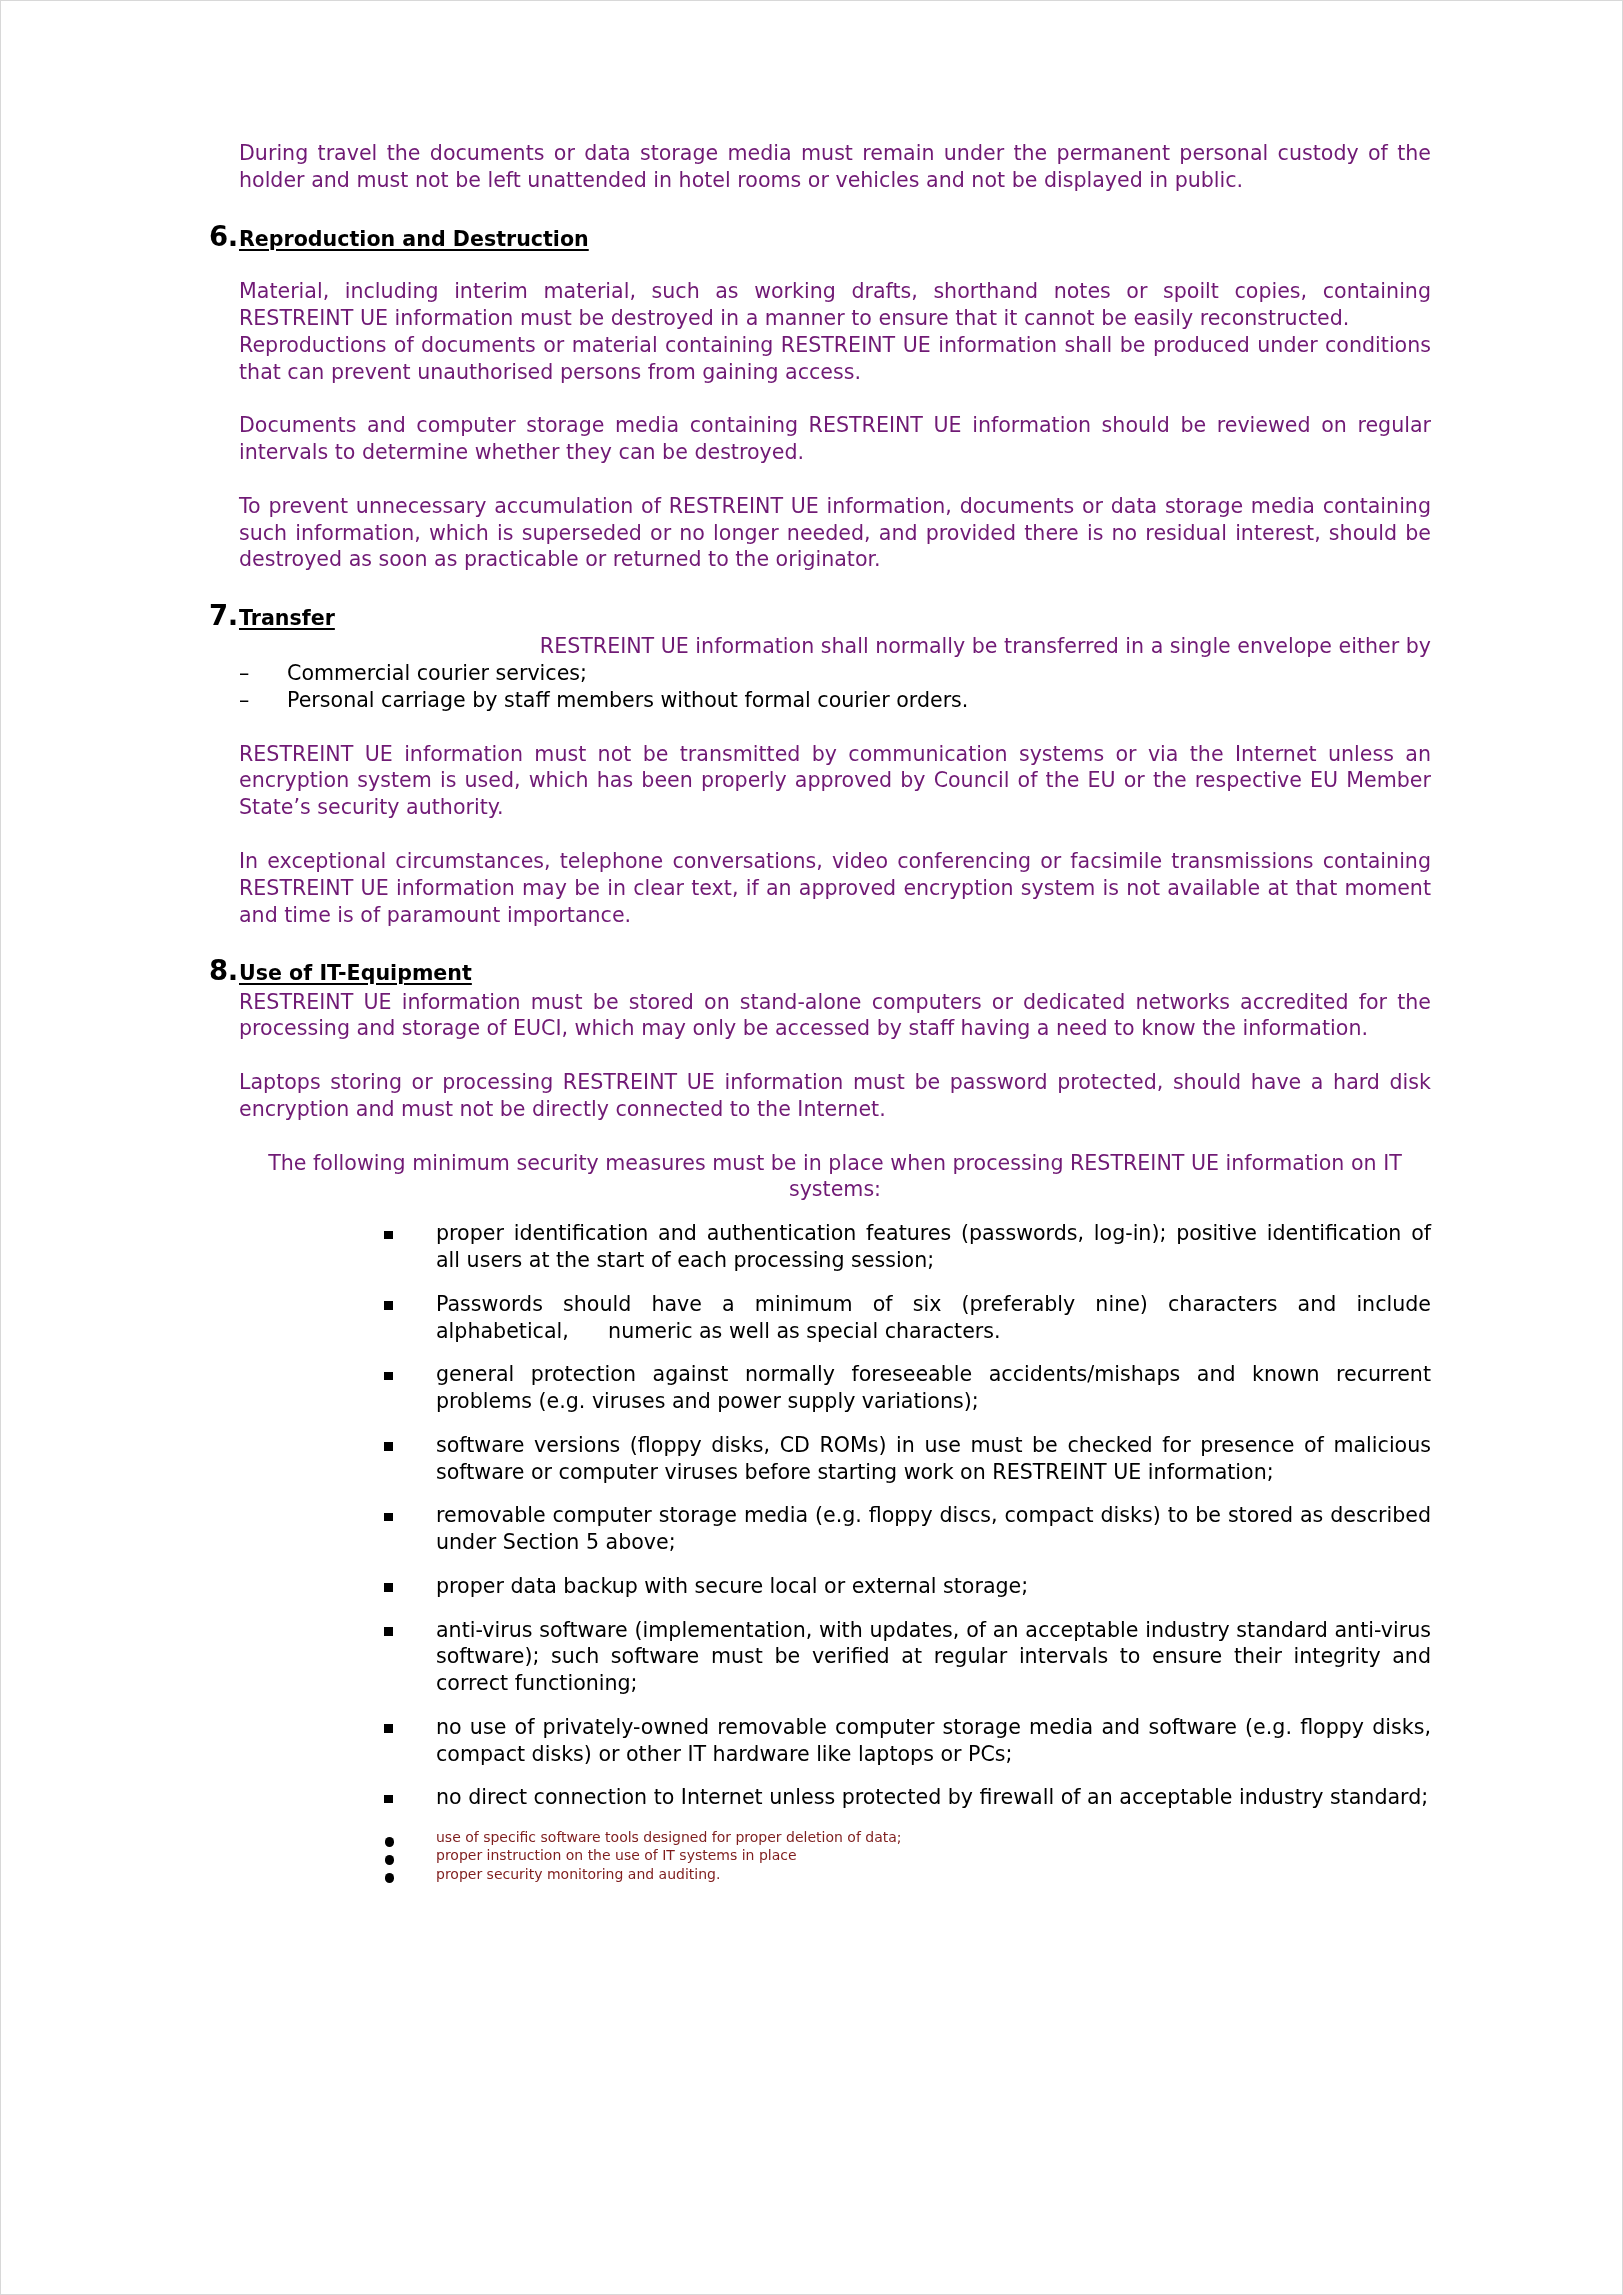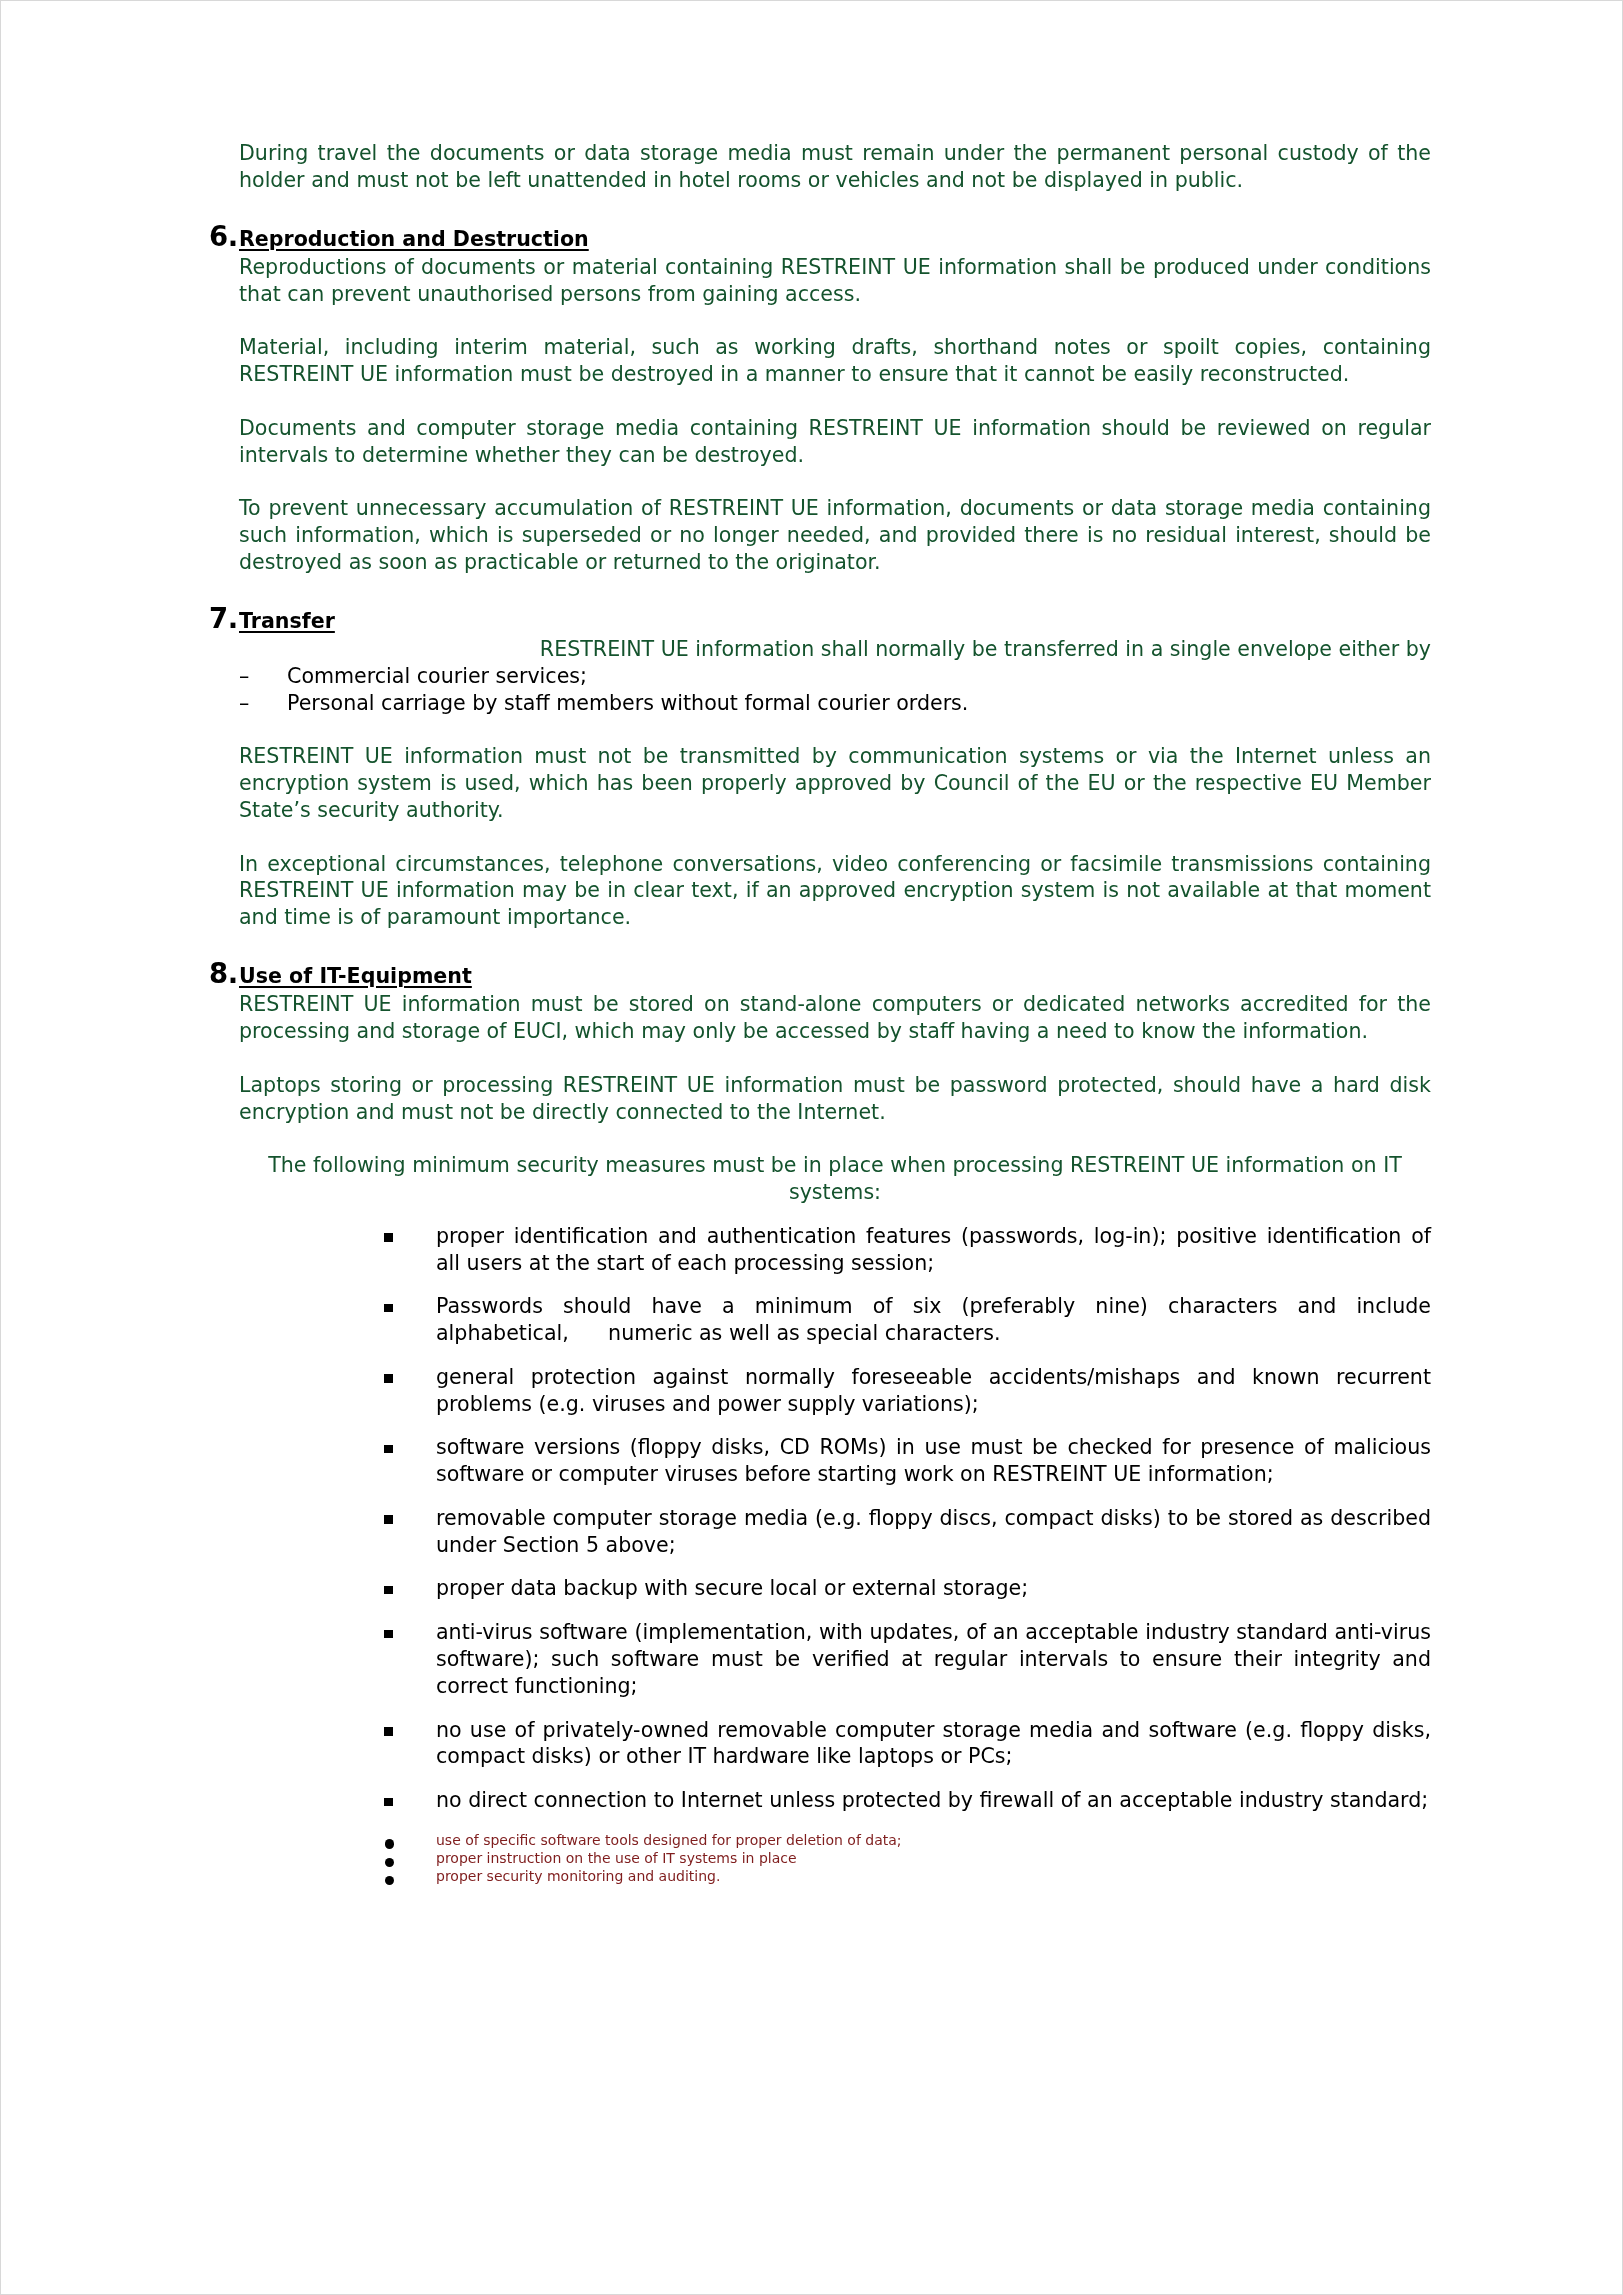--- a/index.html
+++ b/index.html
@@ -21,21 +21,21 @@
   }
   .content {
     position: absolute;
     left: 238px;
     top: 139px;
     width: 1192px;
   }
   .para {
     font-size: 20.6px;
     line-height: 1.30;
-    color: #14532d;
+    color: #701a75;
     text-align: justify;
     text-justify: inter-word;
     margin: 0 0 0 0;
   }
   .para.spaced {
     margin-top: 27px;
   }
   
   .heading {
     display: flex;
@@ -136,22 +136,22 @@
 <div class="page">
   <div class="content">
 
     <p class="para">During travel the documents or data storage media must remain under the permanent personal custody of the holder and must not be left unattended in hotel rooms or vehicles and not be displayed in public.</p>
 
     <div class="heading">
       <span class="num">6.</span>
       <span class="title">Reproduction and Destruction</span>
     </div>
 
+    <p class="para spaced">Material, including interim material, such as working drafts, shorthand notes or spoilt copies, containing RESTREINT UE information must be destroyed in a manner to ensure that it cannot be easily reconstructed.</p>
     <p class="para">Reproductions of documents or material containing RESTREINT UE information shall be produced under conditions that can prevent unauthorised persons from gaining access.</p>
-    <p class="para spaced">Material, including interim material, such as working drafts, shorthand notes or spoilt copies, containing RESTREINT UE information must be destroyed in a manner to ensure that it cannot be easily reconstructed.</p>
     <p class="para spaced">Documents and computer storage media containing RESTREINT UE information should be reviewed on regular intervals to determine whether they can be destroyed.</p>
     <p class="para spaced">To prevent unnecessary accumulation of RESTREINT UE information, documents or data storage media containing such information, which is superseded or no longer needed, and provided there is no residual interest, should be destroyed as soon as practicable or returned to the originator.</p>
 
     <div class="heading">
       <span class="num">7.</span>
       <span class="title">Transfer</span>
     </div>
 
     <p class="para" style="text-align:right;">RESTREINT UE information shall normally be transferred in a single envelope either by</p>
 

